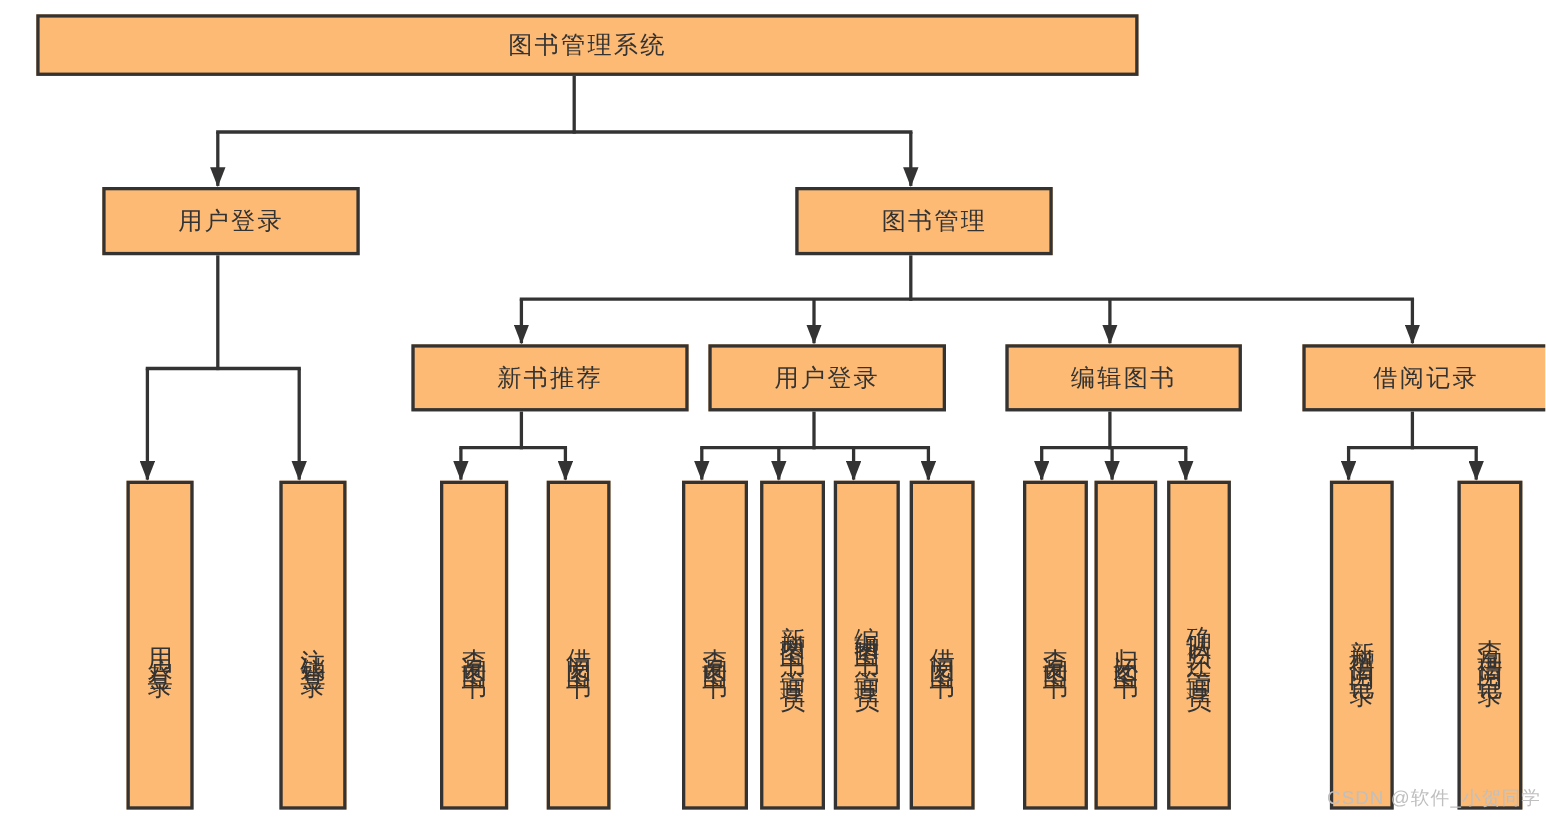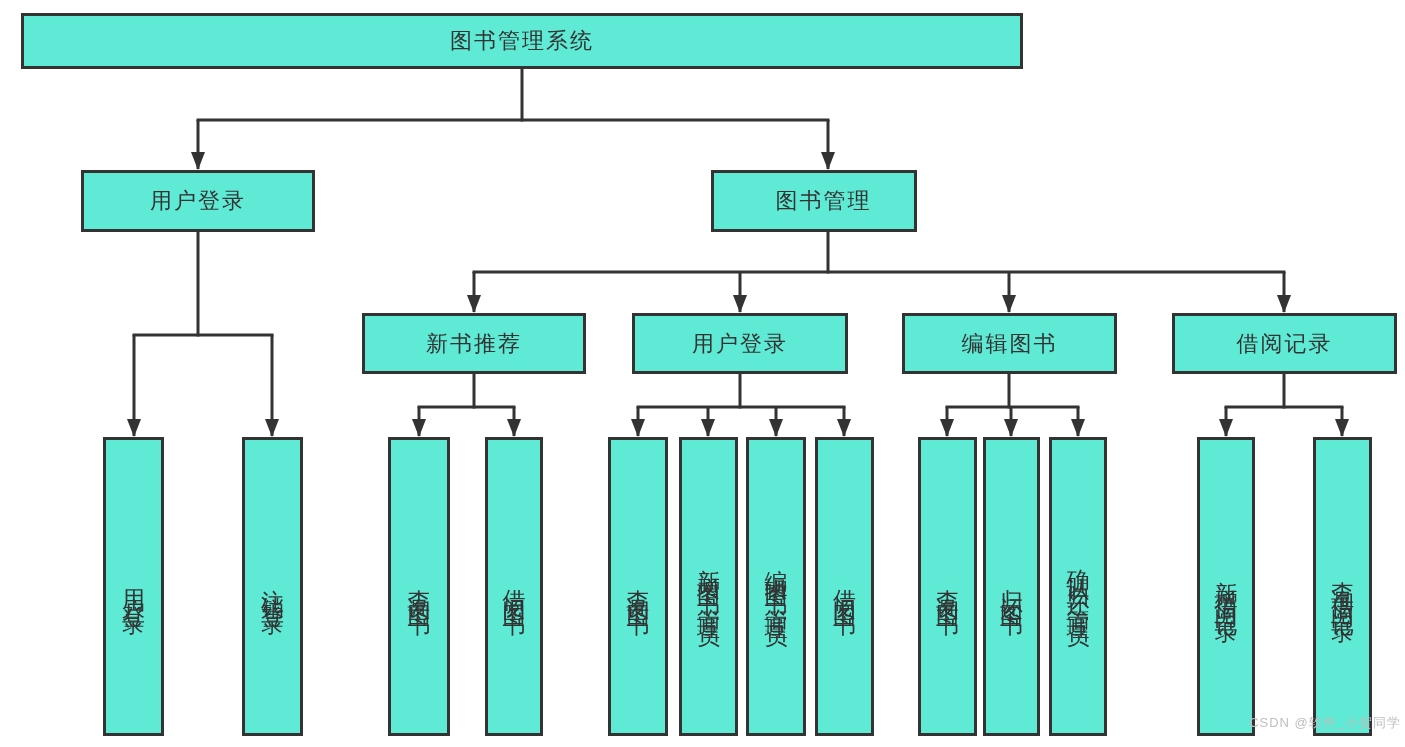--- a/index.html
+++ b/index.html
@@ -14,41 +14,42 @@
   #connectors {
     position: absolute;
     left: 0; top: 0;
     width: 1405px; height: 747px;
     pointer-events: none;
   }
   .box {
     position: absolute;
     box-sizing: border-box;
     border: 3px solid #333333;
-    background: #5eead4;
+    background: #fdba74;
     color: #333333;
     display: flex;
     align-items: center;
     justify-content: center;
     font-size: 22px;
     letter-spacing: 2px;
     white-space: nowrap;
+    margin-left: 12px;
   }
   .vbox {
     writing-mode: vertical-rl;
     text-orientation: mixed;
     font-size: 23px;
     letter-spacing: 8px;
     line-height: 1;
   }
   .watermark {
     position: absolute;
     right: 4px;
     top: 714px;
-    font-size: 13px;
+    font-size: 17px;
     letter-spacing: 1px;
     color: #bfbfbf;
     white-space: nowrap;
   }
 </style>
 </head>
 <body>
 
 <div id="canvas">
 
@@ -98,23 +99,23 @@
       <line x1="1284" y1="374" x2="1284" y2="408.5"></line>
       <line x1="1224.5" y1="407" x2="1343.5" y2="407"></line>
       <line x1="1226" y1="407" x2="1226" y2="436" marker-end="url(#arrow)"></line>
       <line x1="1342" y1="407" x2="1342" y2="436" marker-end="url(#arrow)"></line>
     </g>
   </svg>
 
   <div class="box" style="left:21px; top:13px; width:1002px; height:56px;">图书管理系统</div>
 
   <div class="box" style="left:81px; top:170px; width:234px; height:62px;">用户登录</div>
-  <div class="box" style="left:711px; top:170px; width:206px; height:62px;padding-left:19px;">图书管理</div>
+  <div class="box" style="left:711px; top:170px; width:234px; height:62px;padding-left:19px;">图书管理</div>
 
-  <div class="box" style="left:362px; top:313px; width:224px; height:61px;">新书推荐</div>
+  <div class="box" style="left:362px; top:313px; width:252px; height:61px;">新书推荐</div>
   <div class="box" style="left:632px; top:313px; width:216px; height:61px;">用户登录</div>
   <div class="box" style="left:902px; top:313px; width:215px; height:61px;">编辑图书</div>
   <div class="box" style="left:1172px; top:313px; width:225px; height:61px;">借阅记录</div>
 
   <div class="box vbox" style="left:103px; top:437px; width:61px; height:299px;">用户登录</div>
   <div class="box vbox" style="left:242px; top:437px; width:61px; height:299px;">注销登录</div>
 
   <div class="box vbox" style="left:388px; top:437px; width:62px; height:299px;">查询图书</div>
   <div class="box vbox" style="left:485px; top:437px; width:58px; height:299px;">借阅图书</div>
 

